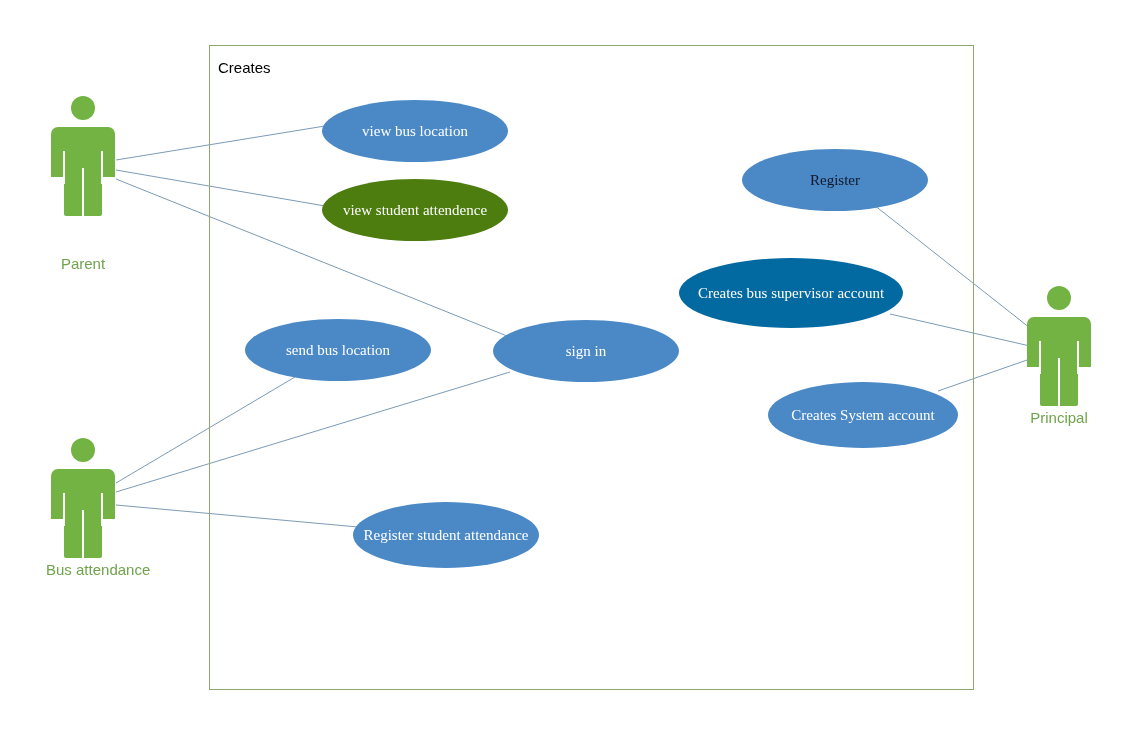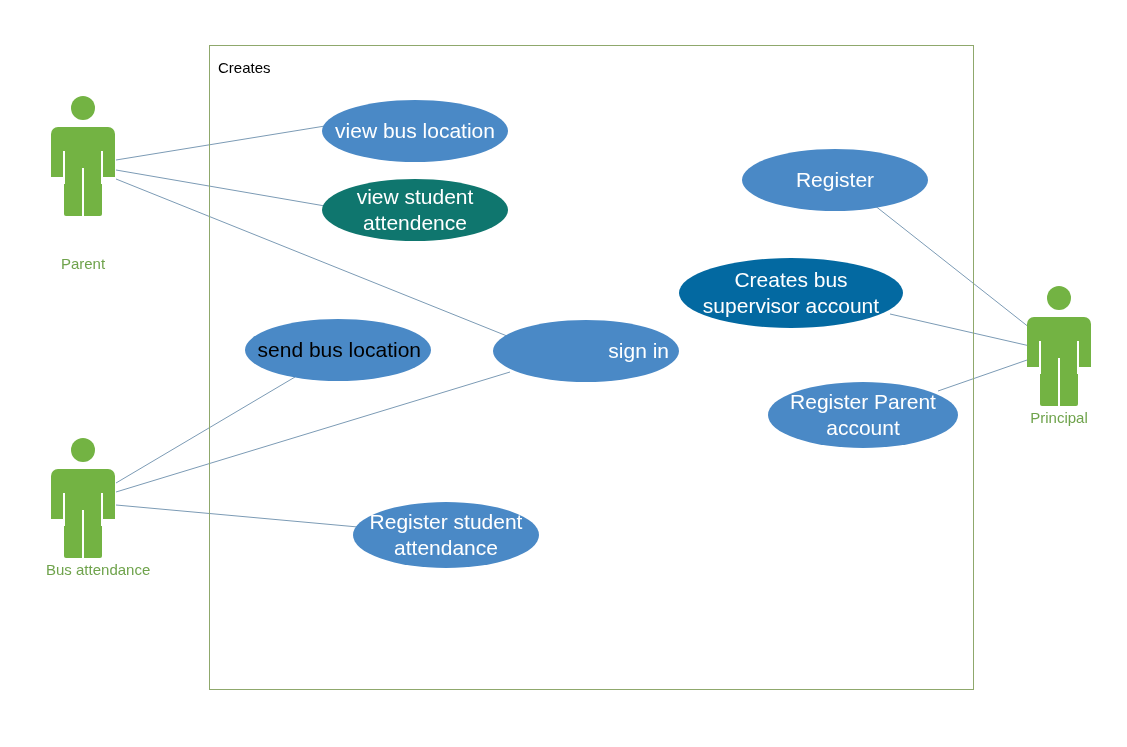--- a/index.html
+++ b/index.html
@@ -44,24 +44,25 @@
   .usecase {
     position: absolute;
     box-sizing: border-box;
     background: #4a89c6;
     border-radius: 50%;
     color: #ffffff;
     display: flex;
     align-items: center;
     justify-content: center;
     text-align: center;
-    font-size: 21px;
+    font-size: 15px;
     line-height: 1.25;
     padding: 0 10px;
     z-index: 3;
+    font-family: Liberation Serif, serif;
   }
   
   .actor {
     position: absolute;
     z-index: 4;
   }
   .actor-figure {
     position: relative;
     width: 74px;
     height: 120px;
@@ -127,40 +128,40 @@
       <line x1="938" y1="391" x2="1030" y2="359" stroke="#7c9bb5" stroke-width="1"></line>
     </svg>
 
   <div class="system-box" style="left: 209px; top: 45px; width: 765px; height: 645px; border-color: rgb(143, 168, 108);"></div>
   <div class="system-label" style="left: 218px; top: 60px; color: rgb(0, 0, 0);">Creates</div>
 
   <div id="nodes">
       <div class="usecase" style="left: 322px; top: 100px; width: 186px; height: 62px; background: rgb(74, 137, 198); color: rgb(255, 255, 255);">
         <span>view bus location</span>
       </div>
-      <div class="usecase" style="left: 322px; top: 179px; width: 186px; height: 62px; background: #0f766e; color: rgb(255, 255, 255);">
+      <div class="usecase" style="left: 322px; top: 179px; width: 186px; height: 62px; background: #4d7c0f; color: rgb(255, 255, 255);">
         <span>view student attendence</span>
       </div>
-      <div class="usecase" style="left: 245px; top: 319px; width: 186px; height: 62px; background: rgb(74, 137, 198); color: #000000; justify-content: flex-end;">
+      <div class="usecase" style="left: 245px; top: 319px; width: 186px; height: 62px; background: rgb(74, 137, 198); color: #ffffff;">
         <span>send bus location</span>
       </div>
-      <div class="usecase" style="left: 493px; top: 320px; width: 186px; height: 62px; background: rgb(74, 137, 198); color: rgb(255, 255, 255); justify-content: flex-end;">
+      <div class="usecase" style="left: 493px; top: 320px; width: 186px; height: 62px; background: rgb(74, 137, 198); color: rgb(255, 255, 255);">
         <span>sign in</span>
       </div>
       <div class="usecase" style="left: 353px; top: 502px; width: 186px; height: 66px; background: rgb(74, 137, 198); color: #ffffff;">
         <span>Register student attendance</span>
       </div>
-      <div class="usecase" style="left: 742px; top: 149px; width: 186px; height: 62px; background: rgb(74, 137, 198); color: #ffffff;">
+      <div class="usecase" style="left: 742px; top: 149px; width: 186px; height: 62px; background: rgb(74, 137, 198); color: #0f172a;">
         <span>Register</span>
       </div>
       <div class="usecase" style="left: 679px; top: 258px; width: 224px; height: 70px; background: #0369a1; color: rgb(255, 255, 255);">
         <span>Creates bus supervisor account</span>
       </div>
       <div class="usecase" style="left: 768px; top: 382px; width: 190px; height: 66px; background: rgb(74, 137, 198); color: rgb(255, 255, 255);">
-        <span>Register Parent account</span>
+        <span>Creates System account</span>
       </div>
       <div class="actor" style="left: 46px; top: 96px;">
         <div class="actor-figure">
           <div class="actor-head" style="background: rgb(115, 179, 67);"></div>
           <div class="actor-body" style="background: rgb(115, 179, 67);"></div>
           <div class="actor-legs" style="background: rgb(115, 179, 67);"></div>
           <div class="slit slit-left"></div>
           <div class="slit slit-right"></div>
           <div class="slit slit-mid"></div>
         </div>

